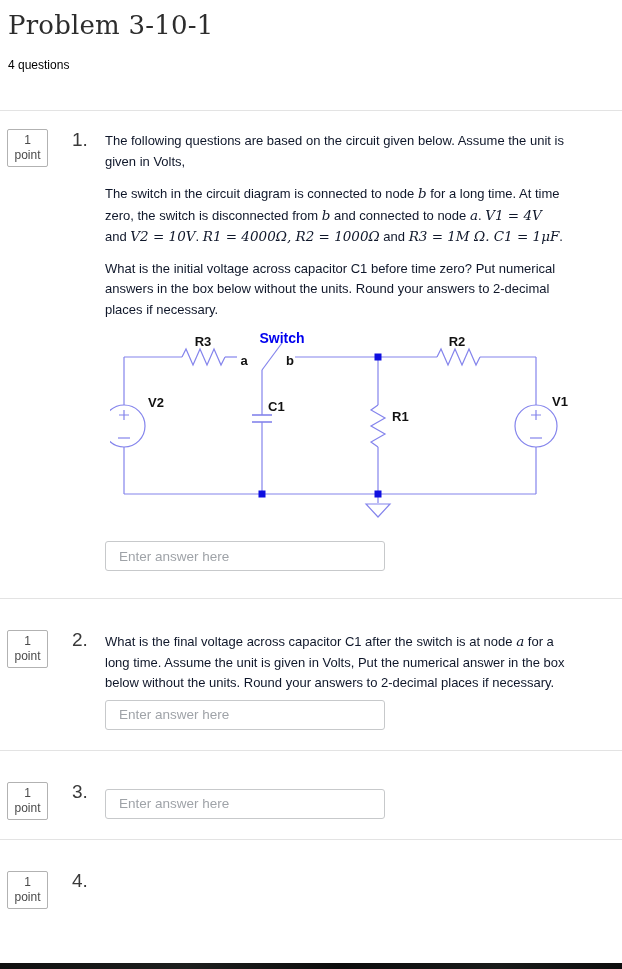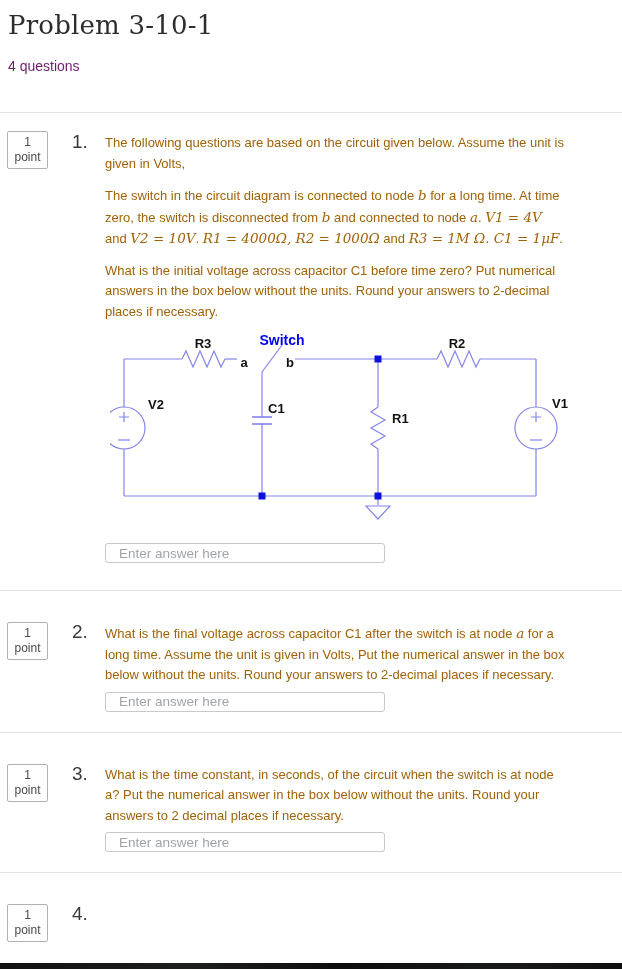--- a/index.html
+++ b/index.html
@@ -9,21 +9,21 @@
     background: #ffffff;
     font-family: "Liberation Sans", sans-serif;
     color: #3c3c3c;
   }
   
   header { padding: 8px 8px 38px 8px; border-bottom: 1px solid #e3e3e3; }
   h1.page-title {
     margin: 0; font-family: "DejaVu Serif", serif; font-weight: 500;
     font-size: 26px; line-height: 34px; color: #2d2d2d; letter-spacing: 0.2px;
   }
-  .subtitle { margin-top: 16px; font-size: 14px; color: #701a75; }
+  .subtitle { margin-top: 16px; font-size: 12px; color: #000000; }
 
   
   section.question {
     position: relative;
     padding: 32px 40px 20px 105px;
     border-bottom: 1px solid #e3e3e3;
   }
   section.question.first { padding-top: 20px; padding-bottom: 27px; }
   section.question.last  { border-bottom: none; }
 
@@ -37,31 +37,31 @@
   section.question.first .points-badge { top: 18px; }
 
   .q-number {
     position: absolute; left: 72px; top: 30px;
     font-size: 19px; line-height: 22px; color: #3a3a3a;
   }
   section.question.first .q-number { top: 18px; }
 
   .q-body p {
     margin: 0 16px 11px 0; max-width: 480px;
-    font-size: 13px; line-height: 20.5px; color: #a16207;
+    font-size: 13px; line-height: 20.5px; color: #0f172a;
   }
   .q-body p:last-of-type { margin-bottom: 0; }
   .math {
     font-family: "DejaVu Serif", serif; font-style: italic;
     font-size: 13.5px;
   }
 
   .answer-input {
     display: block; margin-top: 6px;
-    width: 280px; height: 20px;
+    width: 280px; height: 30px;
     border: 1px solid #c7c9cb; border-radius: 3px;
     padding: 0 13px; font-size: 13.5px; color: #0f172a;
     font-family: "Liberation Sans", sans-serif; background: #fff; outline: none;
   }
   .answer-input::placeholder { color: #9fa3a8; opacity: 1; }
   section.question.first .answer-input { margin-top: 14px; }
 
   
   .circuit-wrap { margin: 8px 0 0 5px; width: 470px; height: 195px; }
   .wire   { stroke: var(--wire, #8484ec); stroke-width: 1.2; fill: none; }
@@ -181,21 +181,20 @@
       </div>
   </section>
 
   <section class="question">
     <div class="points-badge">
       <div class="points-value">1</div>
       <div class="points-label">point</div>
     </div>
     <div class="q-number">3.</div>
     <div class="q-body">
-        <p>What is the time constant, in seconds, of the circuit when the switch is at node a? Put the numerical answer in the box below without the units. Round your answers to 2 decimal places if necessary.</p>
         <input type="text" class="answer-input" placeholder="Enter answer here" style="">
       </div>
   </section>
 
   <section class="question last">
     <div class="points-badge">
       <div class="points-value">1</div>
       <div class="points-label">point</div>
     </div>
     <div class="q-number">4.</div>

